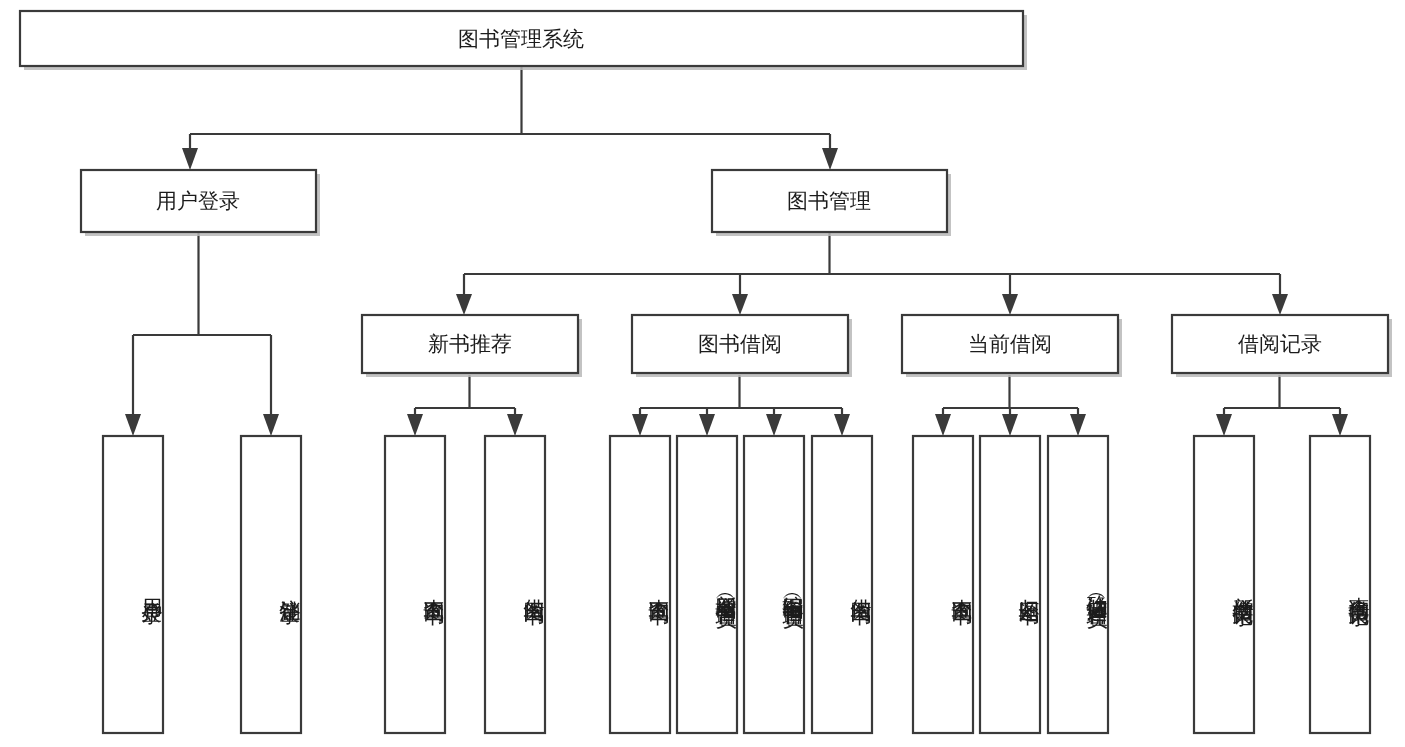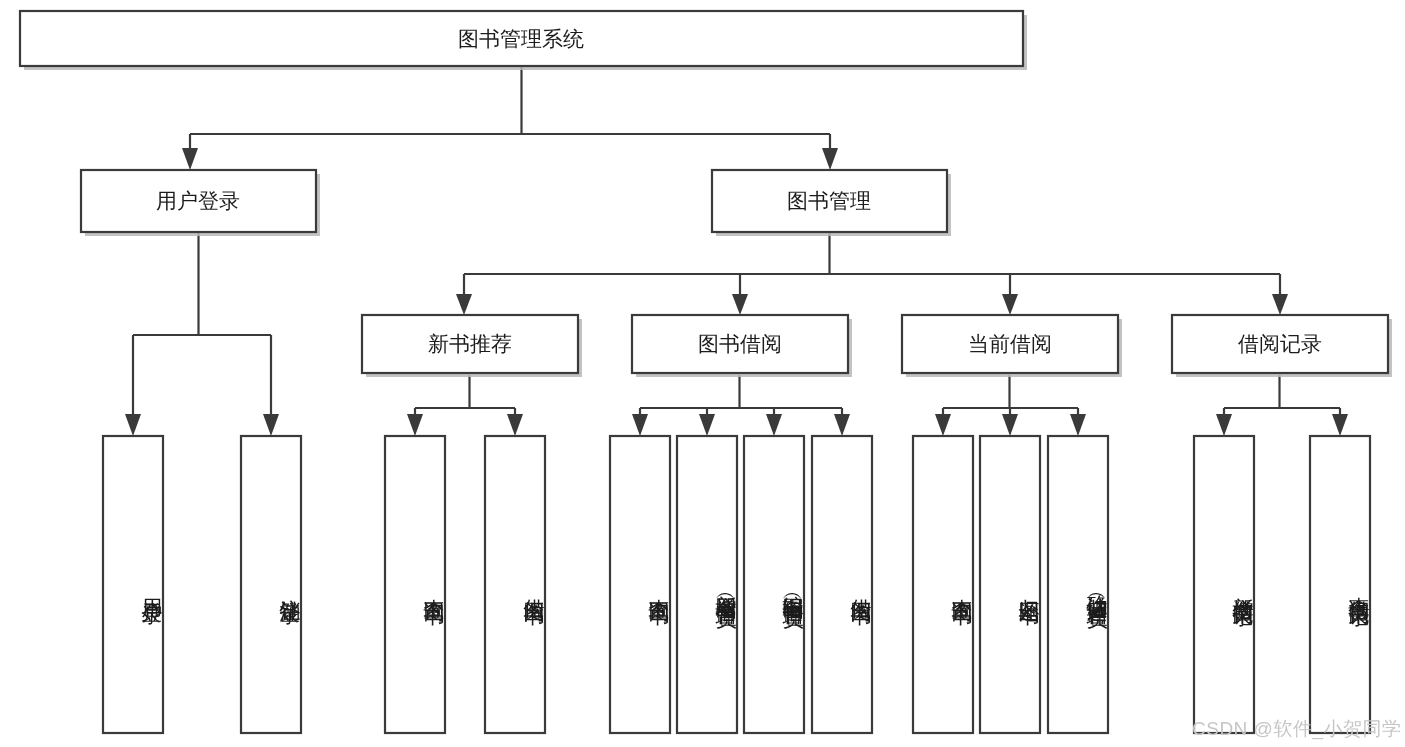--- a/index.html
+++ b/index.html
@@ -210,15 +210,14 @@
   <div class="node-label-v" style="left:744px; top:444px; width:60px; height:285px;">编辑图书（管理员）</div>
   <div class="node-label-v" style="left:812px; top:448px; width:60px; height:275px;">借阅图书</div>
 
   <div class="node-label-v" style="left:913px; top:448px; width:60px; height:275px;">查询图书</div>
   <div class="node-label-v" style="left:980px; top:448px; width:60px; height:275px;">归还图书</div>
   <div class="node-label-v" style="left:1048px; top:444px; width:60px; height:285px;">确认归还（管理员）</div>
 
   <div class="node-label-v" style="left:1194px; top:448px; width:60px; height:275px;">新增借阅记录</div>
   <div class="node-label-v" style="left:1310px; top:448px; width:60px; height:275px;">查询借阅记录</div>
 
-  <div class="watermark" style="left:1192px; top:716px;">CSDN @软件_小贺同学</div>
 
 </div>
 
 </body></html>

